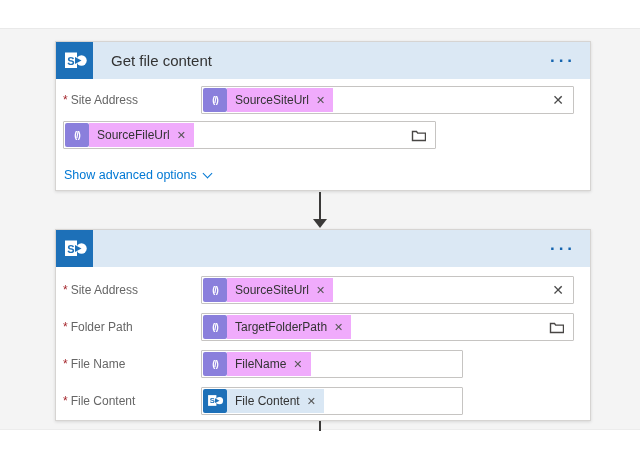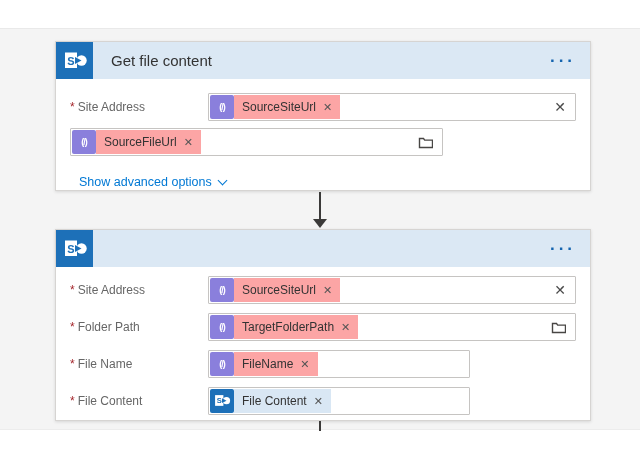--- a/index.html
+++ b/index.html
@@ -39,21 +39,21 @@
   }
   .app-icon{
     width:37px;height:37px;background:#1d70b8;flex:0 0 37px;
     display:flex;align-items:center;justify-content:center;
   }
   .card-title{margin-left:18px;font-size:15px;color:#333;}
   .card-menu{
     margin-left:auto;padding:0 14px;color:#1464af;font-weight:bold;
     font-size:17px;letter-spacing:3px;line-height:20px;cursor:pointer;user-select:none;
   }
-  .card-body{padding:14px;}
+  .card-body{padding:7px;}
   .card2 .card-body{padding-top:9px;}
   .field-row{display:flex;align-items:center;margin-bottom:7px;}
   .card2 .field-row{margin-bottom:9px;}
   .field-label{
     flex:0 0 138px;font-size:12px;color:#666;white-space:nowrap;overflow:hidden;
   }
   .req{color:#a4262c;margin-right:3px;}
   .field-input{
     position:relative;height:28px;border:1px solid #c6c4c2;background:#fff;
     display:flex;align-items:center;box-sizing:border-box;border-radius:1px;
@@ -63,29 +63,29 @@
   .token{display:flex;align-items:center;height:24px;margin-left:1px;}
   .token-icon{
     width:24px;height:24px;border-radius:2px;display:flex;align-items:center;
     justify-content:center;flex:0 0 24px;
   }
   .token-icon.expr{background:#8a7fdc;color:#fff;font-size:9px;letter-spacing:-1px;font-weight:bold;}
   .token-icon.sp{background:#1d70b8;}
   .token-pill{
     height:24px;display:flex;align-items:center;padding:0 8px;font-size:12px;color:#333;white-space:nowrap;
   }
-  .token-pill.purple{background:#fca5a5;}
+  .token-pill.purple{background:#f0abfc;}
   .token-pill.blue{background:#d9e7f4;}
   .token-x{margin-left:7px;font-size:11px;color:#555;cursor:pointer;}
   .trailing{
     position:absolute;right:9px;top:0;height:100%;display:flex;align-items:center;cursor:pointer;
   }
   .clear-x{font-size:14px;color:#4a4a4a;}
   .adv-link{
-    margin-top:12px;margin-left:9px;font-size:12.5px;color:#0078d4;cursor:pointer;
+    margin-top:12px;margin-left:1px;font-size:12.5px;color:#0078d4;cursor:pointer;
     display:inline-flex;align-items:center;
   }
   .chev{
     display:inline-block;width:6px;height:6px;margin-left:7px;margin-top:-3px;
     border-left:1.5px solid #0078d4;border-bottom:1.5px solid #0078d4;
     transform:rotate(-45deg);
   }
 </style>
 </head>
 <body>

